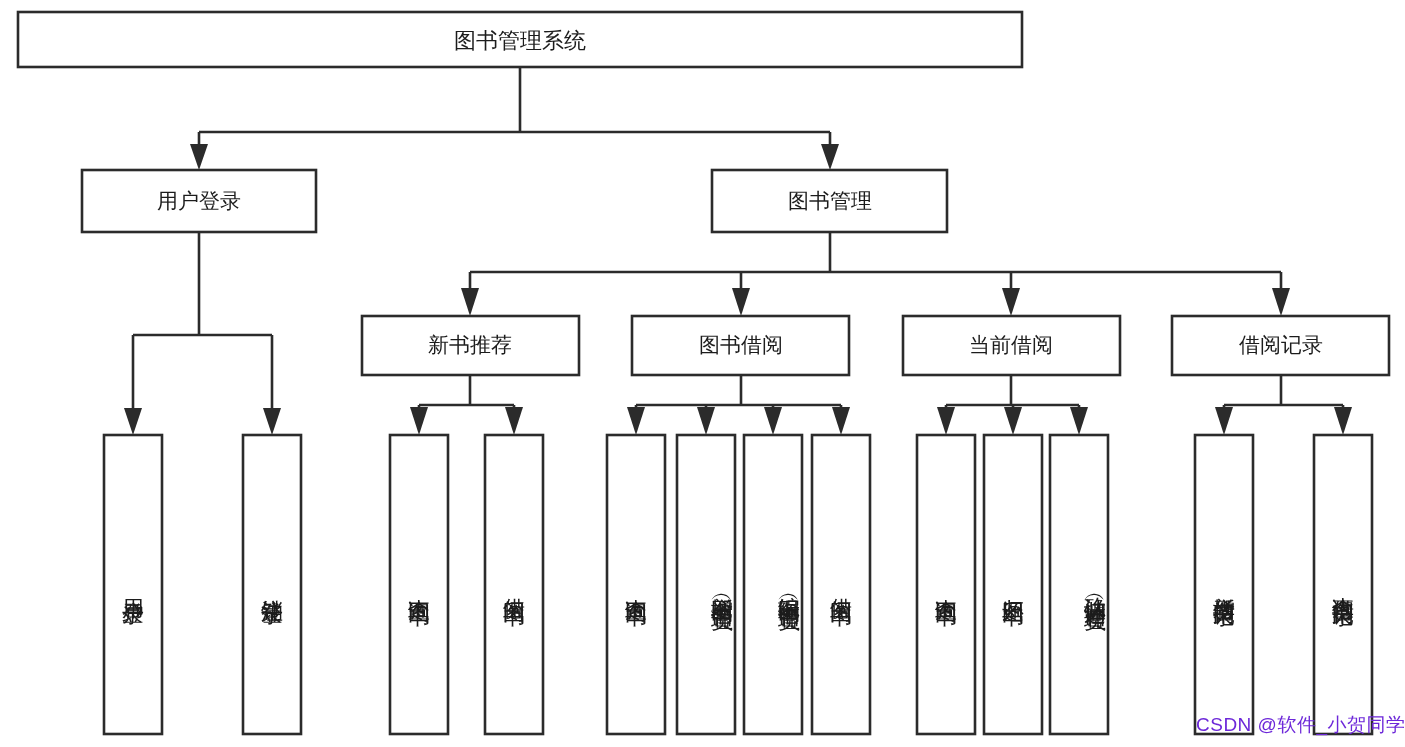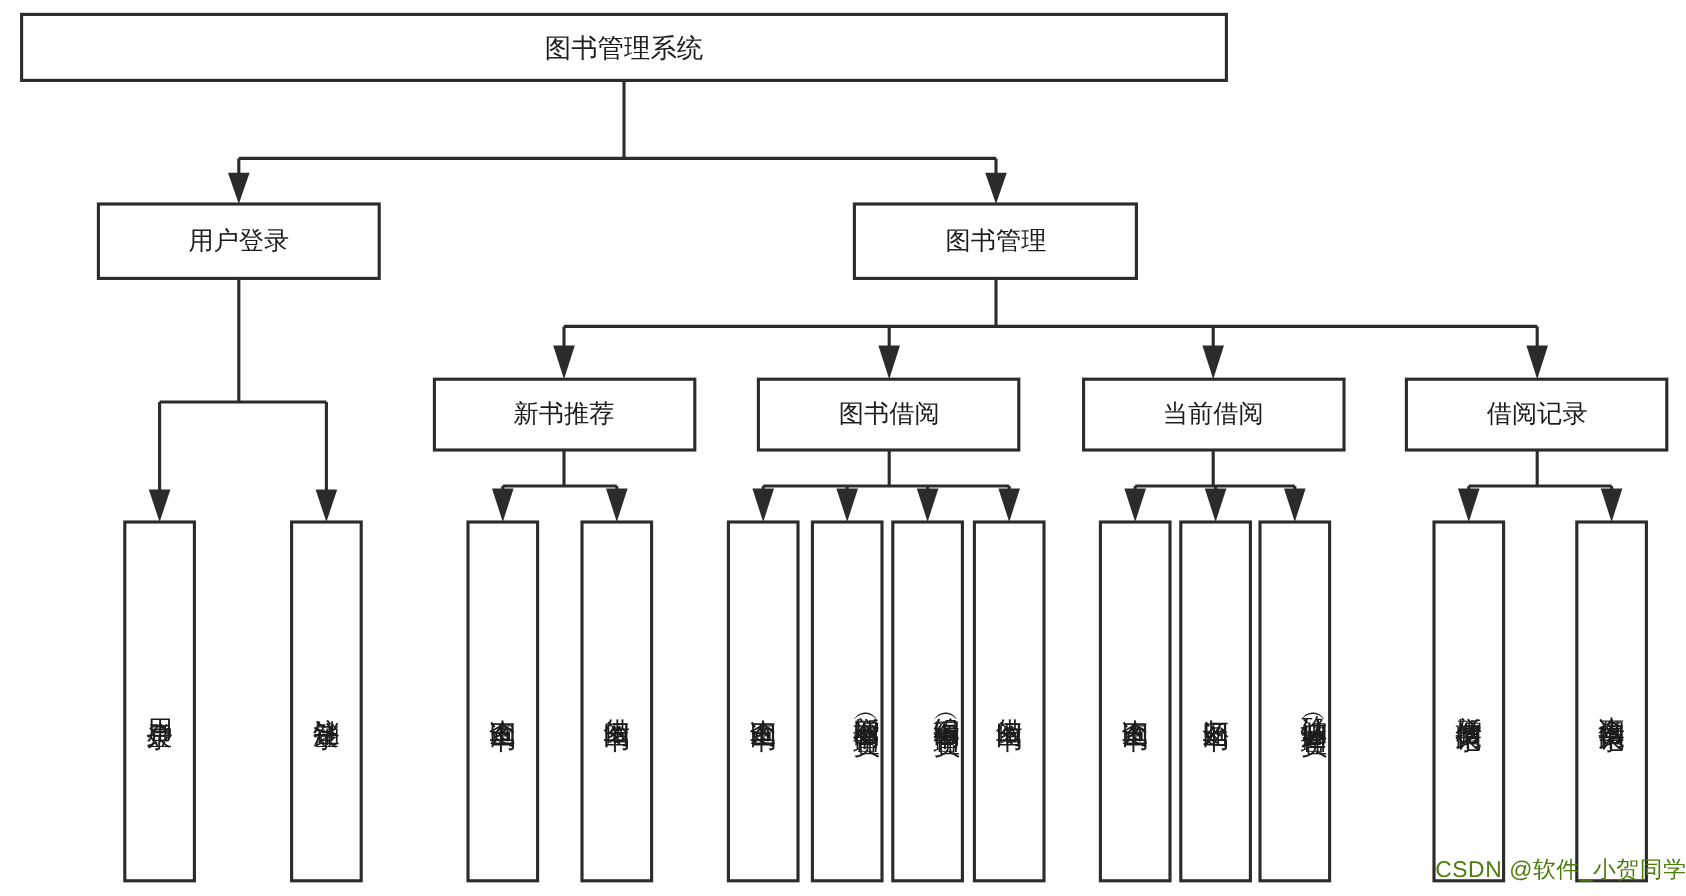--- a/index.html
+++ b/index.html
@@ -67,21 +67,21 @@
     align-items: center;
     justify-content: center;
     text-align: center;
     white-space: nowrap;
     pointer-events: none;
   }
   .watermark {
     position: absolute;
     font-family: "Liberation Sans", "DejaVu Sans", sans-serif;
     font-size: 19px;
-    color: #4d7c0f;
+    color: #6d28d9;
     white-space: nowrap;
     letter-spacing: 0.5px;
   }
 </style>
 </head>
 <body>
 
 <div id="diagram-root">
 
   <svg id="diagram-svg" viewBox="0 0 1405 747">

